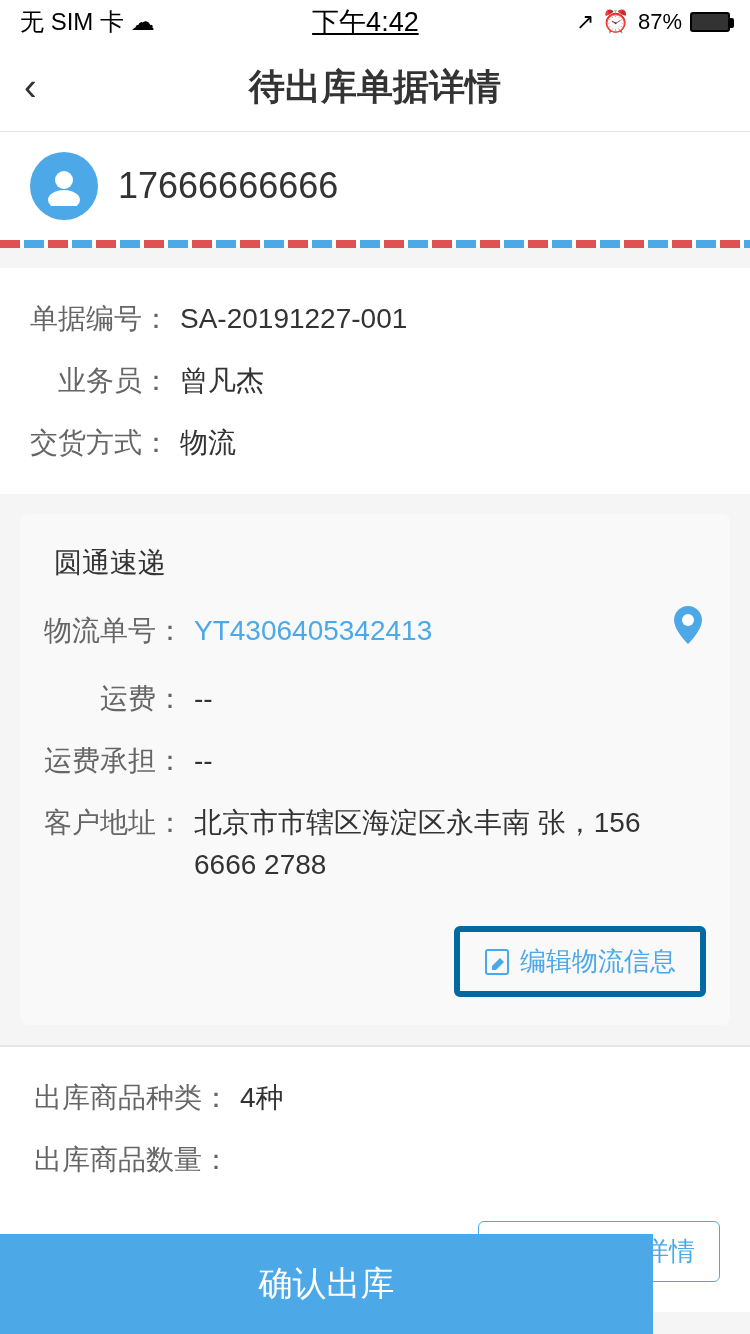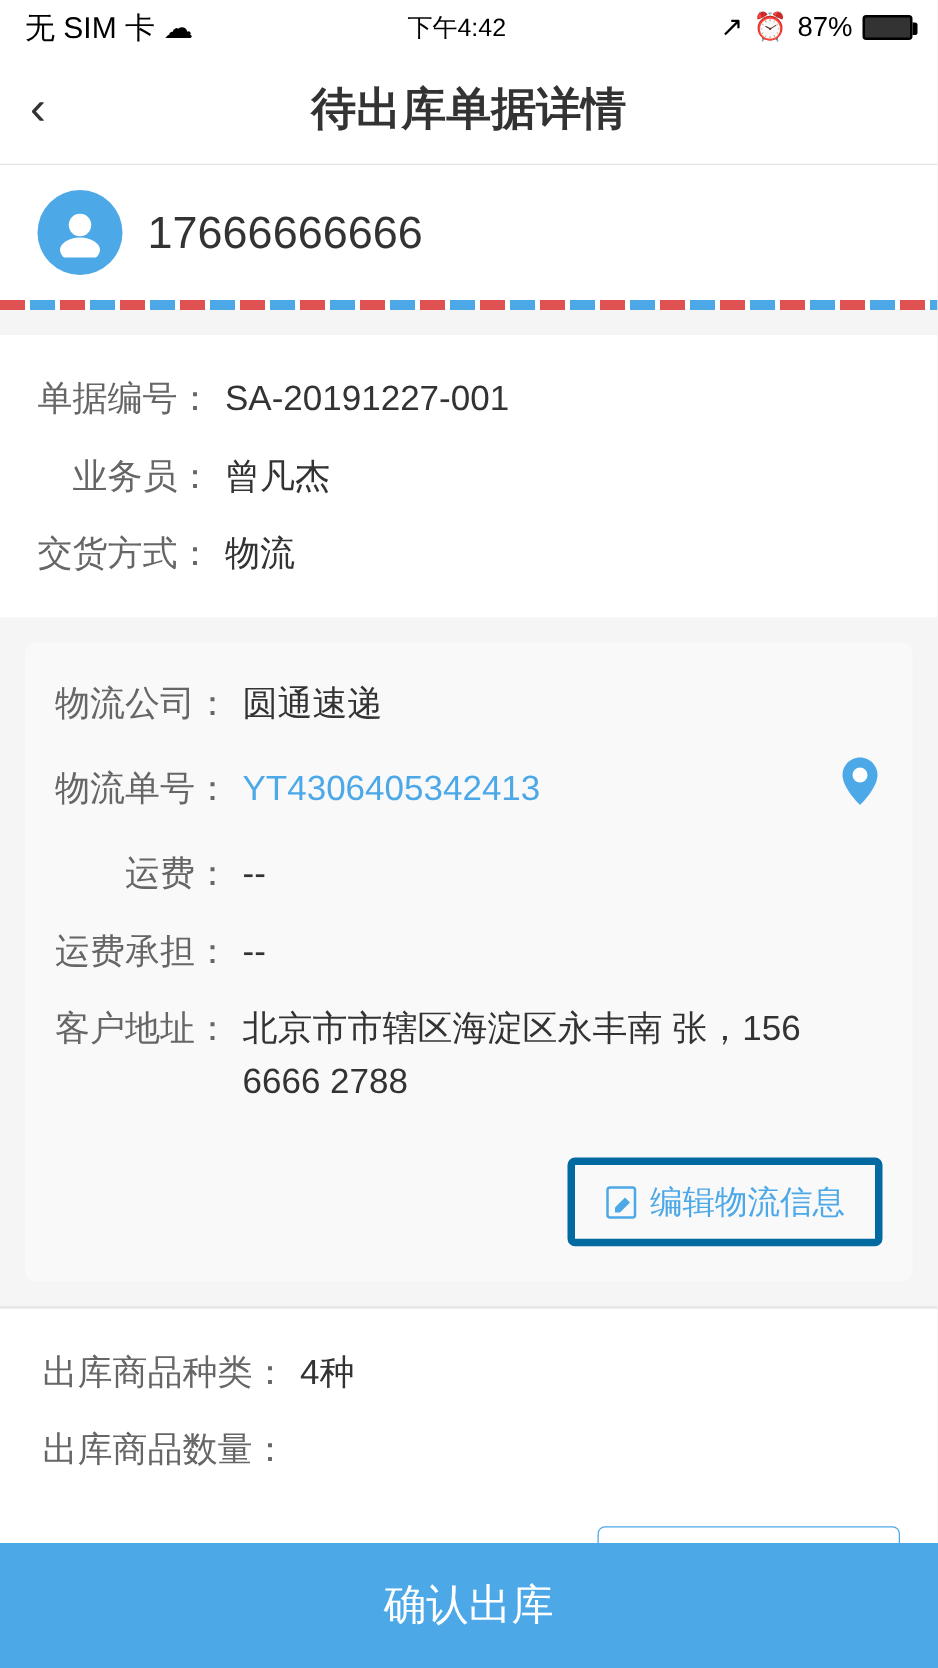--- a/index.html
+++ b/index.html
@@ -19,21 +19,21 @@
       height: 44px;
       background: #fff;
       display: flex;
       align-items: center;
       justify-content: space-between;
       padding: 0 20px;
       font-size: 24px;
       color: #000;
     }
     .status-left { display: flex; align-items: center; gap: 10px; }
-    .status-center { font-size: 20px; font-weight: 500; }
+    .status-center { font-size: 27px; font-weight: 500; text-decoration: underline; }
     .status-right { display: flex; align-items: center; gap: 8px; font-size: 22px; }
 
     
     .nav-bar {
       height: 88px;
       background: #fff;
       display: flex;
       align-items: center;
       justify-content: center;
       position: relative;
@@ -160,21 +160,21 @@
 
     .bottom-section {
       background: #fff;
       padding: 30px 30px;
     }
 
     .confirm-btn {
       position: fixed;
       bottom: 0;
       left: 0;
-      width: 750px;
+      width: 653px;
       height: 100px;
       background: #4da8e8;
       color: #fff;
       font-size: 34px;
       display: flex;
       align-items: center;
       justify-content: center;
       cursor: pointer;
     }
 
@@ -234,21 +234,20 @@
       <span class="info-value">曾凡杰</span>
     </div>
     <div class="info-row">
       <span class="info-label">交货方式：</span>
       <span class="info-value">物流</span>
     </div>
   </div>
 
   <div class="logistics-card" style="margin: 0 20px 20px; background:#f9f9f9; border-radius:8px; padding:28px 24px;">
     <div class="info-row">
-      <span class="info-label">物流公司：</span>
       <span class="info-value">圆通速递</span>
     </div>
     <div class="info-row logistics-row">
       <span class="info-label">物流单号：</span>
       <span class="info-value blue">YT43064053424​13</span>
       <span style="margin-left:10px; flex-shrink:0;">
         <svg width="36" height="42" viewBox="0 0 36 42">
           <path d="M18 2C10.3 2 4 8.3 4 16c0 10.5 14 24 14 24s14-13.5 14-24C32 8.3 25.7 2 18 2z" fill="#4da8e8"></path>
           <circle cx="18" cy="16" r="6" fill="#fff"></circle>
         </svg>

